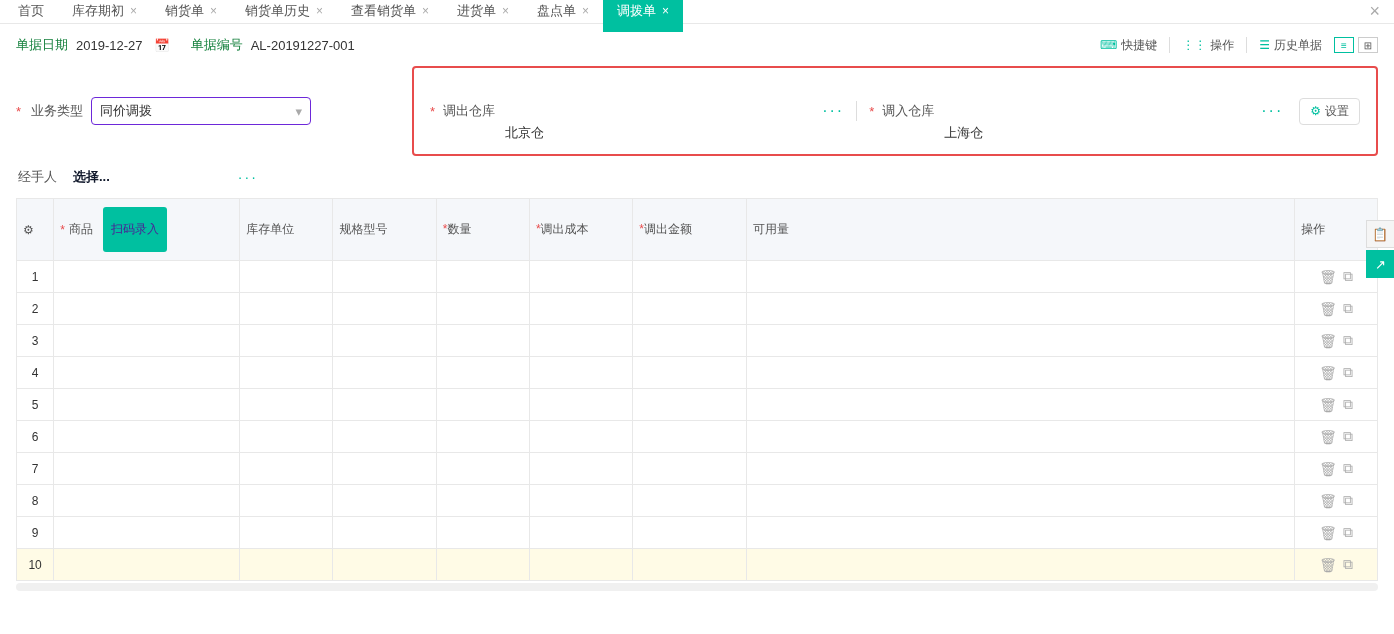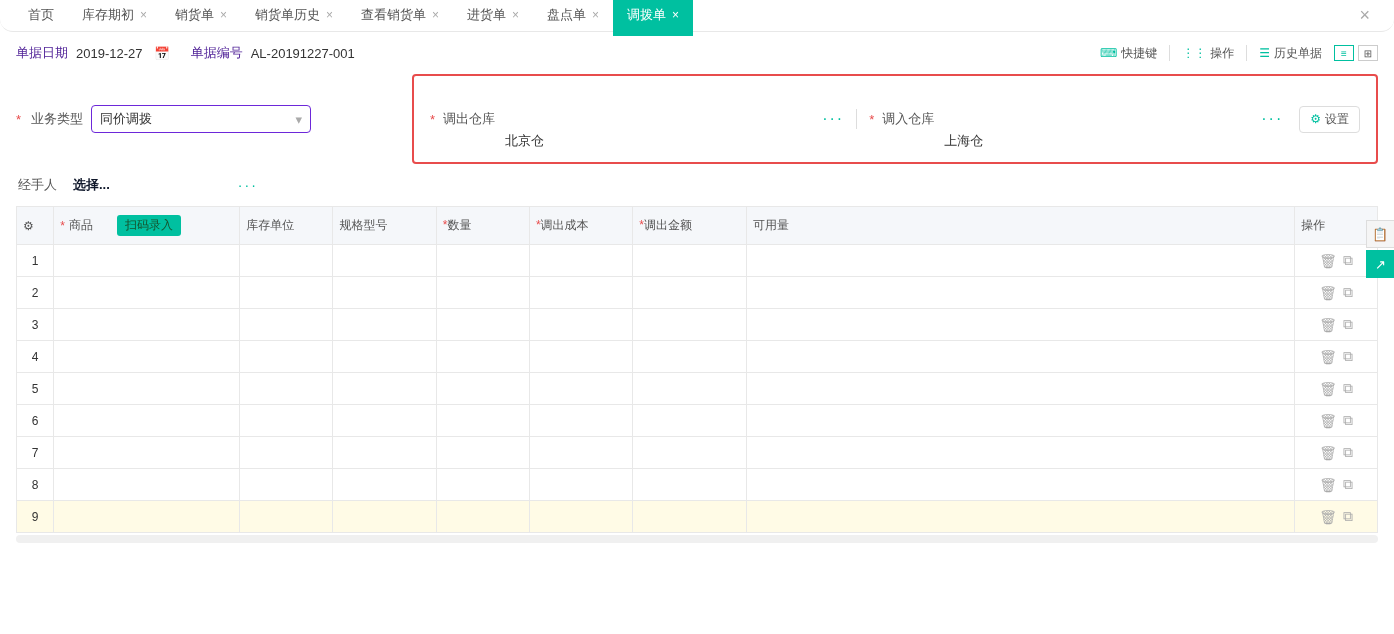--- a/index.html
+++ b/index.html
@@ -4,23 +4,22 @@
   <style>
     * { box-sizing: border-box; margin: 0; padding: 0; }
     body { font-family: 'Microsoft YaHei', Arial, sans-serif; font-size: 13px; color: #333; background: #fff; overflow: hidden; }
 
     
     .tab-bar {
       display: flex;
       align-items: center;
       border-bottom: 1px solid #e8e8e8;
       background: #fff;
-      height: 32px;
-      padding: 0 14px;
-      border-radius: 13px;
+      height: 24px;
+      padding: 0 4px;
     }
     .tab-item {
       display: flex;
       align-items: center;
       padding: 0 14px;
       height: 40px;
       cursor: pointer;
       font-size: 13px;
       color: #555;
       border-bottom: 2px solid transparent;
@@ -51,21 +50,21 @@
 
     
     .form-header {
       display: flex;
       align-items: center;
       margin-bottom: 12px;
       gap: 20px;
     }
     .form-header-left { display: flex; align-items: center; gap: 8px; }
     .form-header-right { display: flex; align-items: center; margin-left: auto; gap: 16px; }
-    .form-field-label { color: #4c1d95; }
+    .form-field-label { color: #15803d; }
     .form-field-value { color: #333; font-weight: 500; }
     .calendar-icon { color: #00c0a0; cursor: pointer; margin-left: 4px; }
     .toolbar-btn {
       display: flex; align-items: center; gap: 4px;
       color: #555; cursor: pointer; font-size: 12px;
     }
     .toolbar-separator { width: 1px; height: 16px; background: #ddd; }
 
     
     .form-body {
@@ -151,27 +150,27 @@
     .row-num {
       text-align: center;
       color: #999;
       font-size: 12px;
       padding: 0 6px;
     }
     .subtotal-label { text-align: center; color: #333; padding: 0 6px; }
     .subtotal-value { text-align: center; color: #333; }
     .scan-btn {
       background: #00c0a0;
-      color: #14532d;
+      color: #4c1d95;
       border: none;
       border-radius: 3px;
-      padding: 2px 8px;
+      padding: 14px 8px;
       font-size: 12px;
       cursor: pointer;
-      margin-left: 20px;
+      margin-left: 6px;
     }
     .col-action { text-align: center; }
     .action-icons { display: flex; align-items: center; justify-content: center; gap: 6px; }
     .action-icon { color: #aaa; cursor: pointer; font-size: 14px; }
     .gear-cell { text-align: center; color: #aaa; cursor: pointer; }
 
     
     .table-wrapper { overflow-x: auto; }
     .table-scroll-bar {
       height: 8px; background: #f0f0f0;
@@ -490,20 +489,36 @@
         <td></td>
         <td></td>
         <td></td>
         <td class="col-action">
           <div class="action-icons">
             <span class="action-icon">🗑</span>
             <span class="action-icon">⧉</span>
           </div>
         </td>
       </tr>
+          <tr>
+        <td class="row-num">10</td>
+        <td></td>
+        <td></td>
+        <td></td>
+        <td></td>
+        <td></td>
+        <td></td>
+        <td></td>
+        <td class="col-action">
+          <div class="action-icons">
+            <span class="action-icon">🗑</span>
+            <span class="action-icon">⧉</span>
+          </div>
+        </td>
+      </tr>
         </tbody>
     </table>
     <div class="table-scroll-bar"></div>
   </div>
 
 </div>
 
 <div class="right-float">
   <div class="float-btn">📋</div>
   <div class="float-btn green">↗</div>

